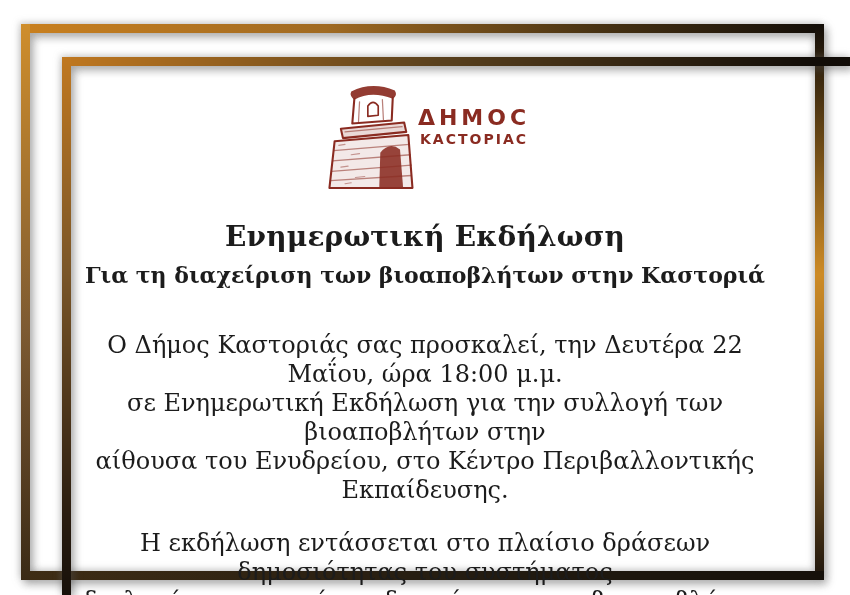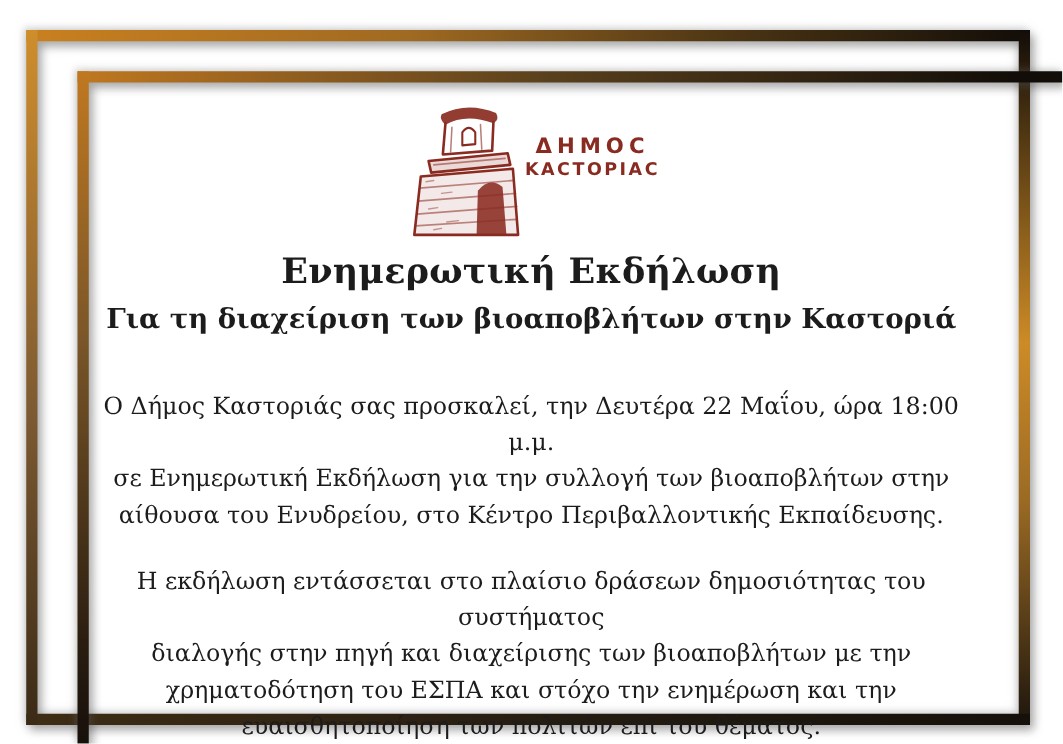--- a/index.html
+++ b/index.html
@@ -40,33 +40,33 @@
   .logo-row{
     margin-top:80px;height:110px;
     display:flex;justify-content:center;align-items:center;
   }
   .tower{flex:0 0 auto;}
   .logo-text{
     margin-left:-6px;margin-top:-18px;
     font-family:"DejaVu Sans", sans-serif;
     color:#8a2b21;font-weight:bold;line-height:1.15;
   }
-  .logo-line1{display:block;font-size:17px;letter-spacing:4px;}
+  .logo-line1{display:block;font-size:22px;letter-spacing:4px;}
   .logo-line2{display:block;font-size:14px;letter-spacing:2px;}
   .title{
-    margin:10px 0 0 0;
+    margin:30px 0 0 0;
     font-size:28px;font-weight:bold;letter-spacing:.2px;
   }
   .subtitle{
     margin:9px 0 0 0;
     font-size:22px;font-weight:bold;
   }
   .para{
     margin:0 auto;max-width:700px;
-    font-size:19px;line-height:29px;
+    font-size:24px;line-height:29px;
     white-space:pre-line;
   }
   .para-1{margin-top:43px;}
   .para-2{margin-top:24px;}
 </style>
 </head>
 <body>
 
 <div class="page">
 

